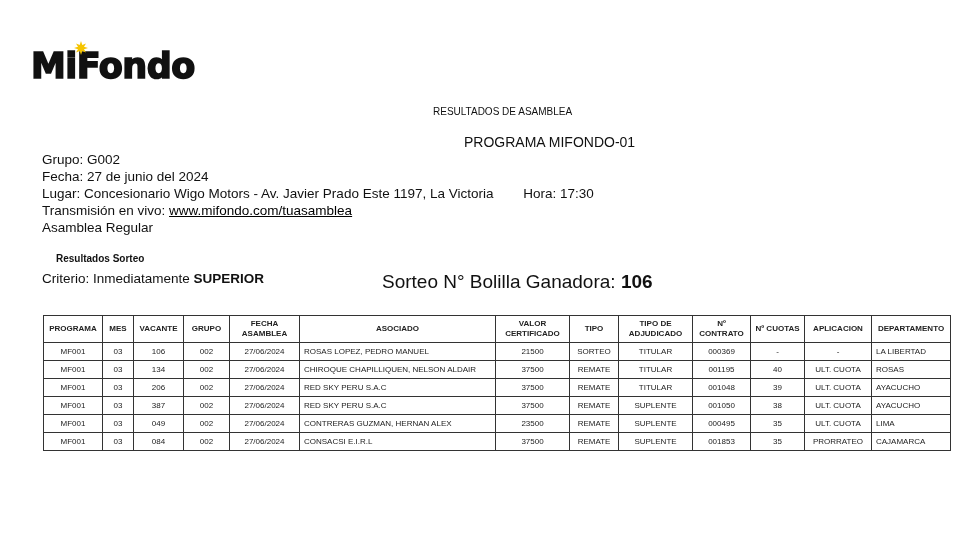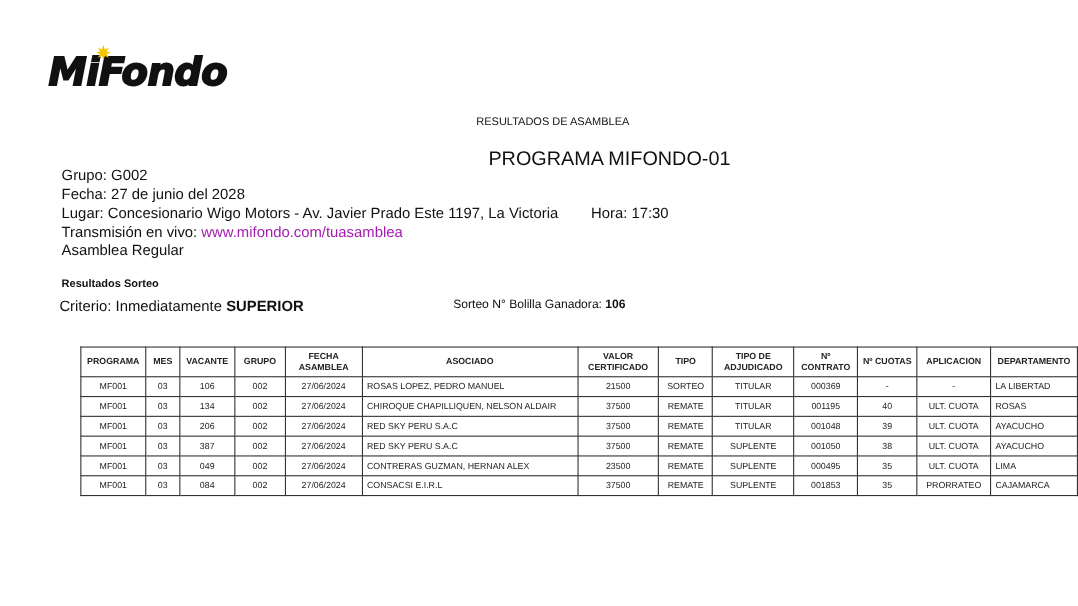--- a/index.html
+++ b/index.html
@@ -1,29 +1,29 @@
 <!DOCTYPE html>
 <html><head>
 <meta charset="utf-8">
 <style>
   html, body { margin: 0; padding: 0; background: #ffffff; }
   body { width: 980px; height: 551px; position: relative; overflow: hidden; font-family: "Liberation Sans", sans-serif; color: #111; }
-  .logo { position: absolute; left: 44px; top: 44px; height: 40px; display: flex; align-items: flex-end; font-style: italic; }
+  .logo { position: absolute; left: 31px; top: 44px; height: 40px; display: flex; align-items: flex-end; }
   .logo-text { font-family: "DejaVu Sans", sans-serif; font-weight: 900; font-size: 35px; letter-spacing: -0.5px; color: #111; line-height: 36px; position: relative; -webkit-text-stroke: 1.6px #111; }
   .logo-star { position: absolute; left: 43px; top: -3px; width: 14px; height: 14px; }
   .title1 { position: absolute; left: 433px; top: 106px; font-size: 10px; }
-  .title2 { position: absolute; left: 444px; top: 134px; font-size: 18px; }
+  .title2 { position: absolute; left: 464px; top: 134px; font-size: 14px; }
   .info { position: absolute; left: 42px; top: 151px; font-size: 13.5px; line-height: 17px; }
-  .info div { white-space: nowrap; margin-left: 14px; }
+  .info div { white-space: nowrap; }
   .hora { display: inline-block; margin-left: 26px; }
-  .link { color: #a21caf; }
+  .link { color: #000000; text-decoration: underline; }
   .sorteo-title { position: absolute; left: 56px; top: 253px; font-size: 10px; font-weight: bold; }
-  .criterio { position: absolute; left: 54px; top: 271px; font-size: 13.5px; }
-  .bolilla { position: absolute; left: 412px; top: 271px; font-size: 11px; }
-  table { position: absolute; left: 43px; top: 315px; border-collapse: collapse; font-family: "Liberation Sans", sans-serif; font-size: 8px; color: #222; margin-left: 30px; }
+  .criterio { position: absolute; left: 42px; top: 271px; font-size: 13.5px; }
+  .bolilla { position: absolute; left: 382px; top: 271px; font-size: 19px; }
+  table { position: absolute; left: 43px; top: 315px; border-collapse: collapse; font-family: "Liberation Sans", sans-serif; font-size: 8px; color: #222; }
   th, td { border: 1px solid #333; text-align: center; padding: 0 2px; white-space: nowrap; }
   th { font-weight: bold; height: 26px; line-height: 10px; font-size: 8px; }
   td { height: 17px; }
   td.left { text-align: left; padding-left: 4px; }
   table { border: 1.5px solid #555; }
 </style>
 </head>
 <body>
 
 <div class="logo">
@@ -31,21 +31,21 @@
   <svg class="logo-star" viewBox="0 0 14 14">
     <polygon points="7,0 8.3,4 12,2.5 10,5.8 14,7 10,8.2 12,11.5 8.3,10 7,14 5.7,10 2,11.5 4,8.2 0,7 4,5.8 2,2.5 5.7,4" fill="#f5c400"></polygon>
   </svg>
 </div>
 
 <div class="title1">RESULTADOS DE ASAMBLEA</div>
 <div class="title2">PROGRAMA MIFONDO-01</div>
 
 <div class="info">
   <div>Grupo: G002</div>
-  <div>Fecha: 27 de junio del 2028</div>
+  <div>Fecha: 27 de junio del 2024</div>
   <div>
     <span>Lugar: Concesionario Wigo Motors - Av. Javier Prado Este 1197, La Victoria</span>
     <span class="hora">Hora: 17:30</span>
   </div>
   <div>
     <span>Transmisión en vivo: </span><a class="link">www.mifondo.com/tuasamblea</a>
   </div>
   <div>Asamblea Regular</div>
 </div>
 

